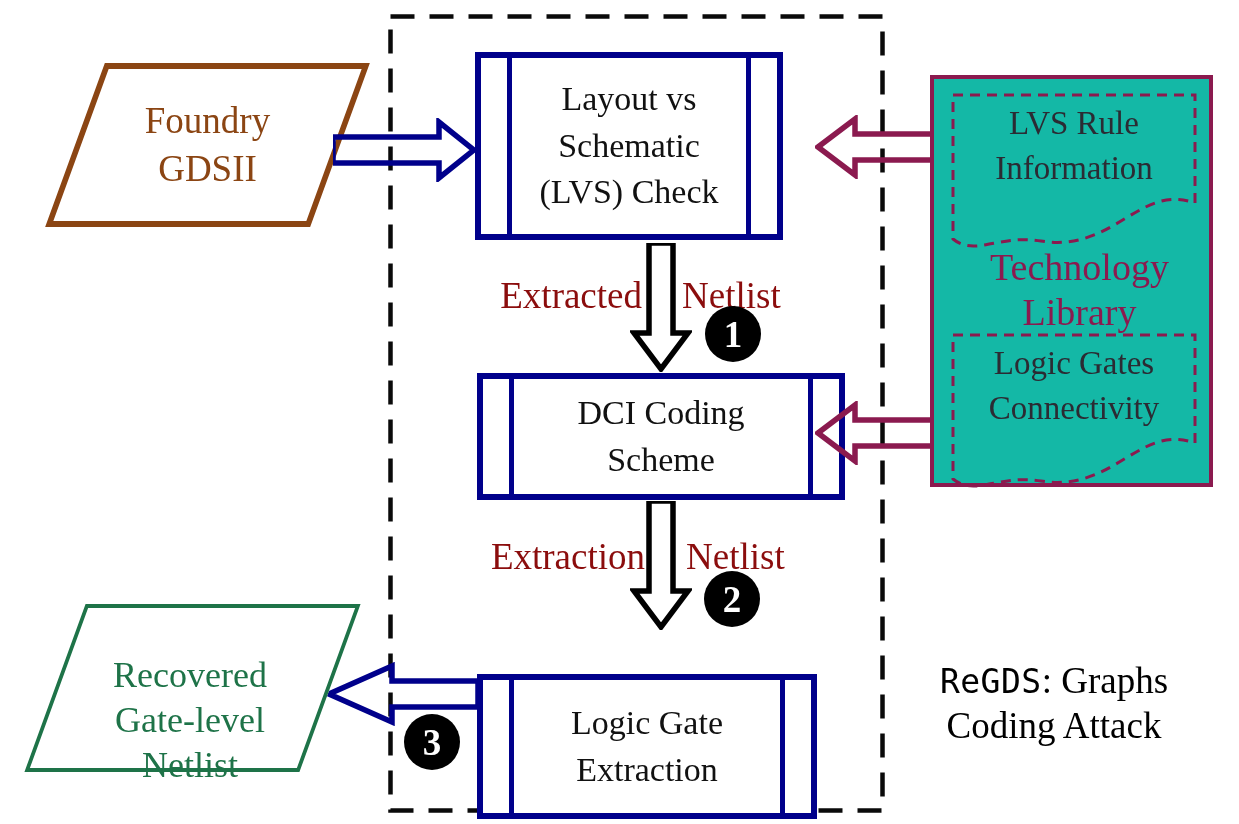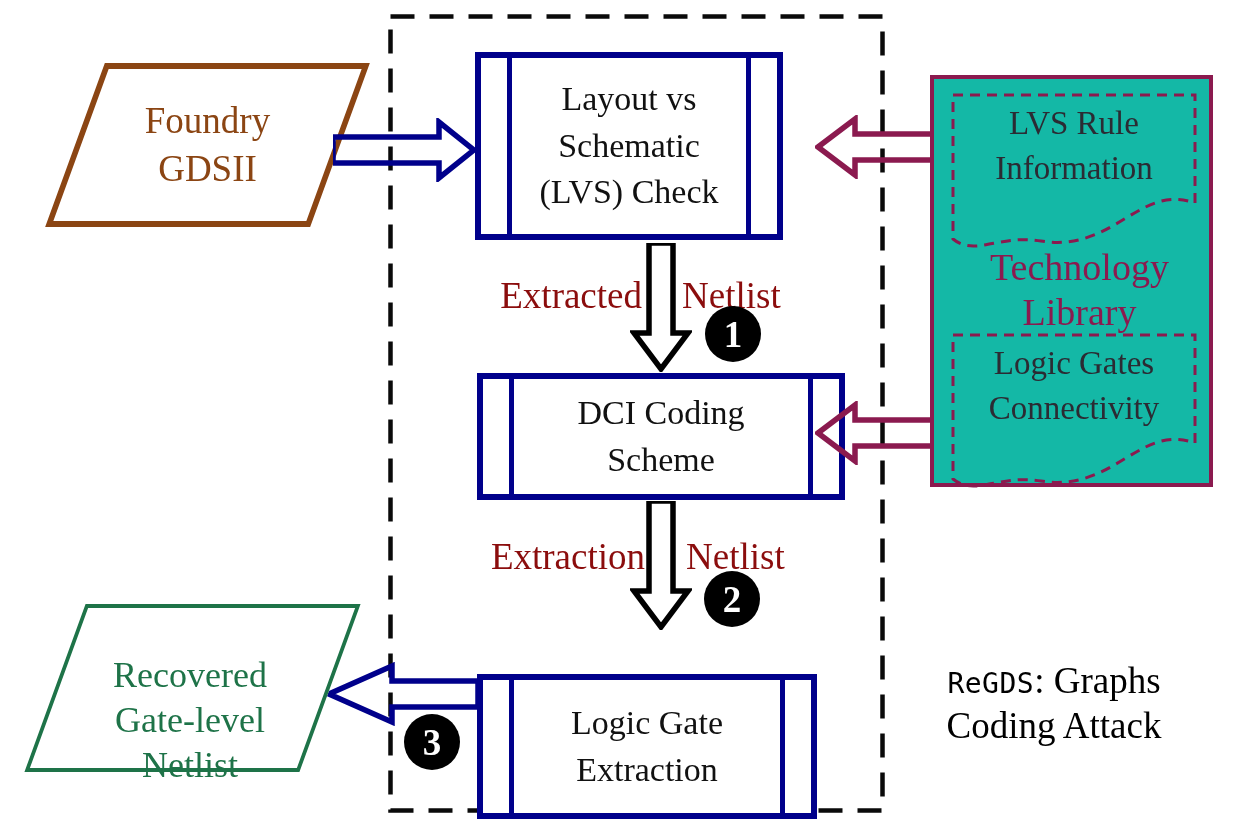--- a/index.html
+++ b/index.html
@@ -41,21 +41,21 @@
   #step-1{left:705px;top:306px;} #step-2{left:704px;top:571px;} #step-3{left:404px;top:714px;}
   
   #tech-box{left:930px;top:75px;width:283px;height:412px;box-sizing:border-box;border:4px solid var(--maroon);background:#14b8a6;}
   .doc-svg{position:absolute;left:15px;width:250px;height:165px;}
   #doc1-svg{top:12px;} #doc2-svg{top:252px;}
   .doc-label{position:absolute;left:15px;width:250px;text-align:center;font-size:33px;line-height:1.35;color:var(--doc-ink);}
   #doc1-label{top:22px;} #doc2-label{top:262px;font-family:Liberation Serif, serif;}
   #tech-label{position:absolute;left:0;top:166px;width:100%;text-align:center;font-size:38px;line-height:1.18;color:var(--maroon);padding-left:8px;}
   
   #caption{left:872px;top:658px;width:364px;text-align:center;font-size:37px;color:#000;line-height:1.22;}
-  #caption .mono{font-family:"DejaVu Sans Mono","Liberation Mono",monospace;font-size:28px;letter-spacing:0.5px;}
+  #caption .mono{font-family:"DejaVu Sans Mono","Liberation Mono",monospace;font-size:33px;letter-spacing:0.5px;}
   
   .stroke-navy{stroke:var(--navy);} .stroke-maroon{stroke:var(--maroon);}
   .stroke-black{stroke:#000;} .stroke-dash{stroke:#0a0a0a;}
   svg polygon{fill:none;stroke-width:5.5;stroke-linejoin:miter;}
   svg .docpath{fill:none;stroke:var(--maroon);stroke-width:3;stroke-dasharray:10 7;}
 </style>
 </head>
 <body>
 
 <svg id="dashed-region" class="abs" viewBox="0 0 497 799">

